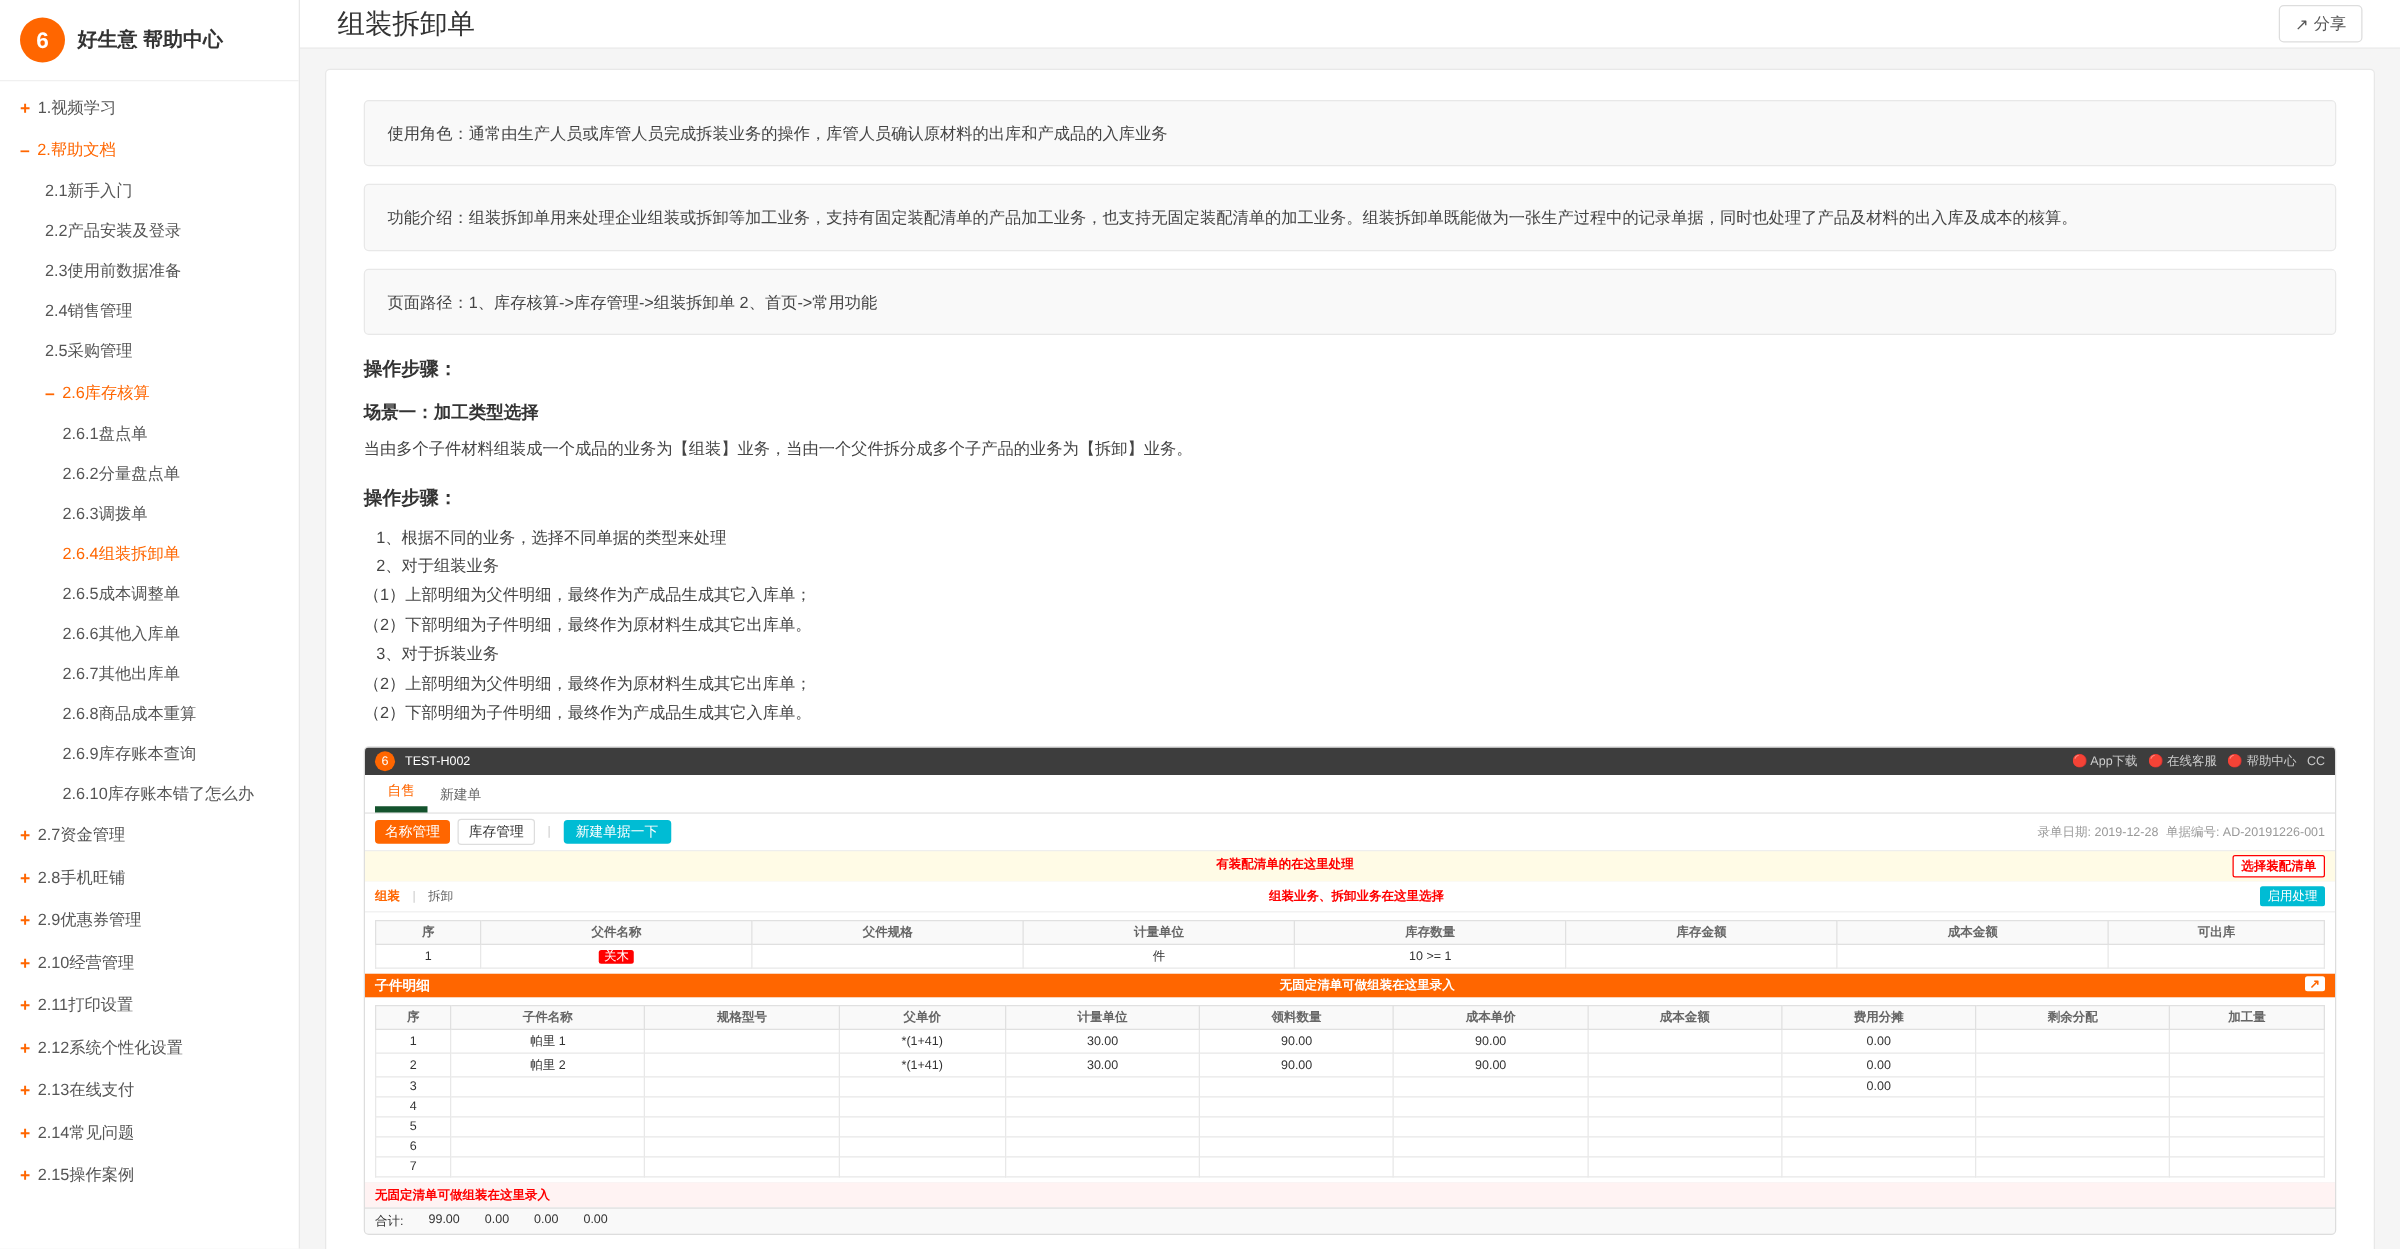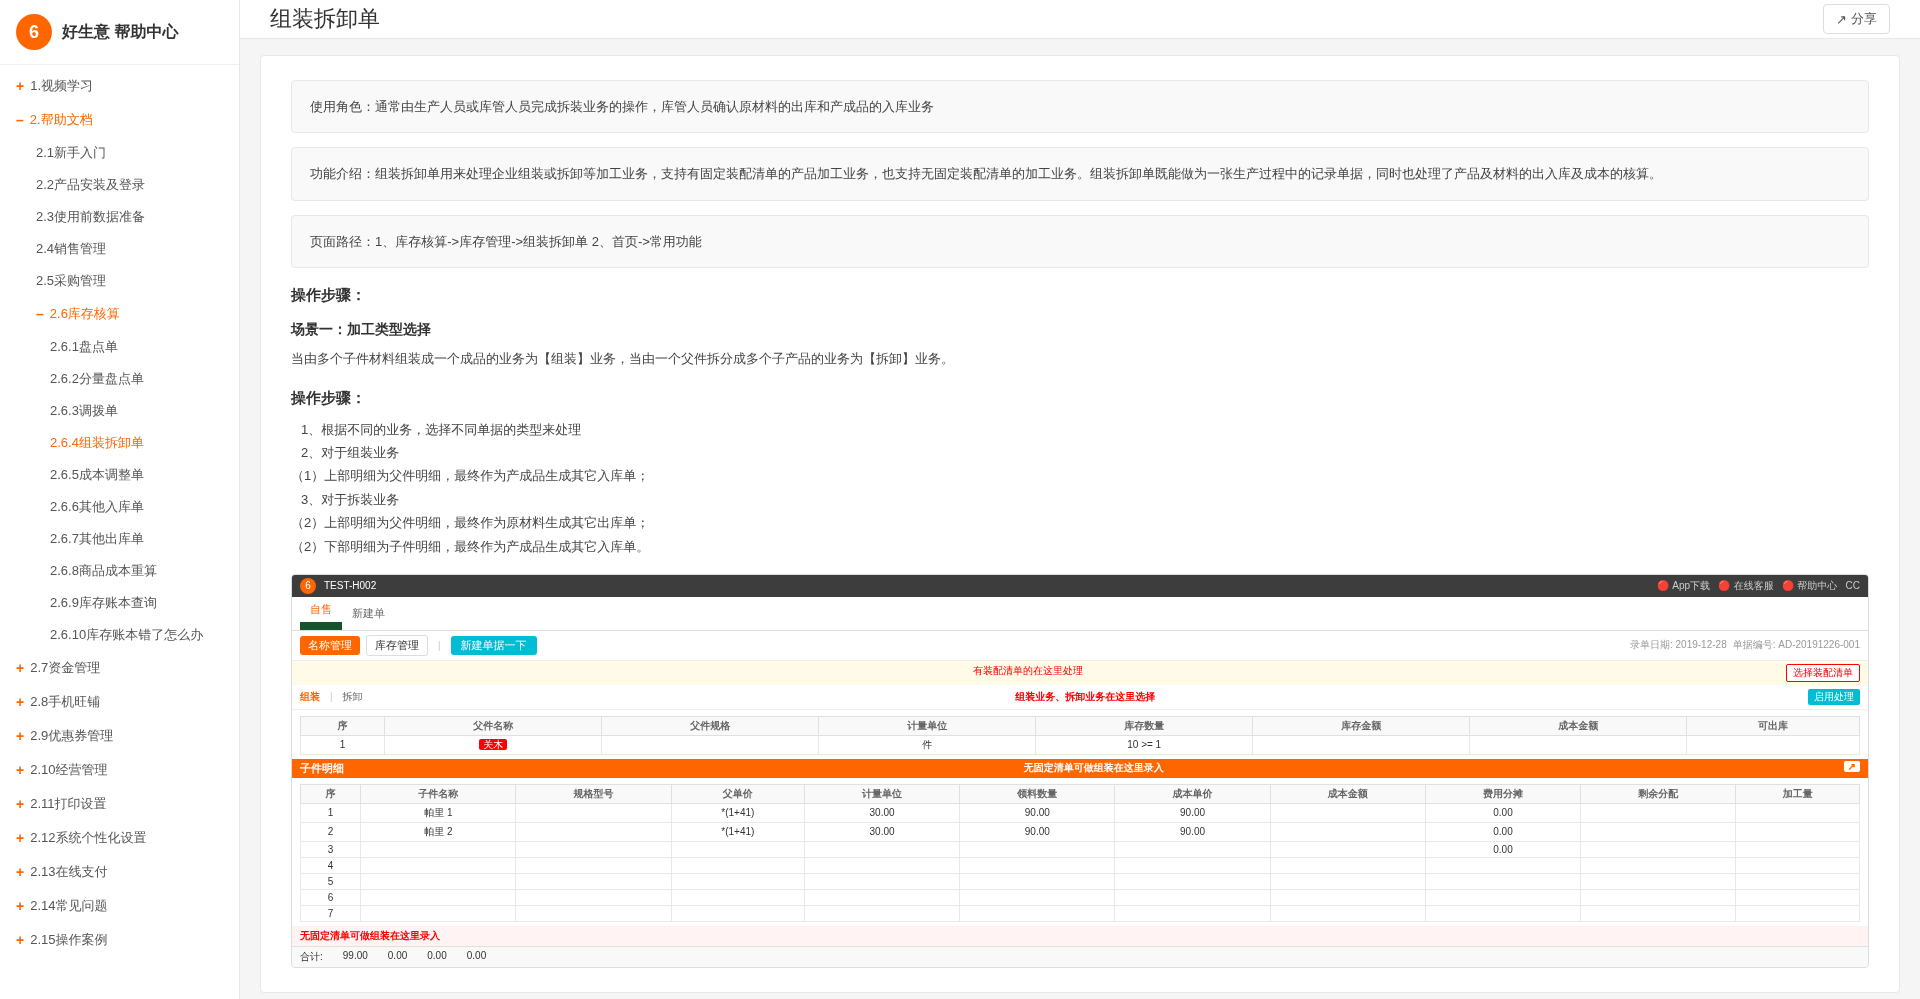--- a/index.html
+++ b/index.html
@@ -321,52 +321,53 @@
 
     <div class="scene-title">场景一：加工类型选择</div>
 
     <div class="para">当由多个子件材料组装成一个成品的业务为【组装】业务，当由一个父件拆分成多个子产品的业务为【拆卸】业务。</div>
 
     <div class="section-title">操作步骤：</div>
 
     <div class="step-item">1、根据不同的业务，选择不同单据的类型来处理</div>
     <div class="step-item">2、对于组装业务</div>
     <div class="sub-step">（1）上部明细为父件明细，最终作为产成品生成其它入库单；</div>
+    <div class="sub-step">（2）下部明细为子件明细，最终作为原材料生成其它出库单。</div>
     <div class="step-item">3、对于拆装业务</div>
     <div class="sub-step">（2）上部明细为父件明细，最终作为原材料生成其它出库单；</div>
     <div class="sub-step">（2）下部明细为子件明细，最终作为产成品生成其它入库单。</div>
 
     <div class="screenshot-wrapper ss-outer">
 
       <div class="ss-top-bar">
         <span style="background:#f60;color:#fff;border-radius:50%;width:16px;height:16px;display:inline-flex;align-items:center;justify-content:center;font-size:10px;">6</span>
         <span>TEST-H002</span>
         <span style="margin-left:auto;color:#ccc;">🔴 App下载 &nbsp; 🔴 在线客服 &nbsp; 🔴 帮助中心 &nbsp; CC</span>
       </div>
 
       <div style="background:#fff;border-bottom:1px solid #ddd;display:flex;align-items:center;padding:0 8px;font-size:11px;">
-        <div style="padding:5px 10px;color:#f60;border-bottom:8px solid #14532d;">
+        <div style="padding:5px 10px;color:#f60;border-bottom:5px solid #14532d;">
           <span>自售</span>
         </div>
         <div style="padding:5px 10px;color:#666;">
           <span>新建单</span>
         </div>
       </div>
 
       <div style="background:#fff;border-bottom:1px solid #eee;padding:4px 8px;display:flex;align-items:center;gap:6px;font-size:11px;">
         <span style="background:#f60;color:#fff;padding:2px 8px;border-radius:3px;">名称管理</span>
         <span style="background:#fff;border:1px solid #ddd;padding:2px 8px;border-radius:3px;">库存管理</span>
         <span style="color:#ccc;font-size:10px;margin:0 4px;">|</span>
         <span style="background:#00bcd4;color:#fff;padding:2px 10px;border-radius:3px;">新建单据一下</span>
         <span style="flex:1;"></span>
         <span style="font-size:10px;color:#999;">录单日期: <span>2019-12-28</span></span>
         <span style="font-size:10px;color:#999;">单据编号: <span>AD-20191226-001</span></span>
       </div>
 
-      <div style="background:#fffbe6;padding:3px 8px;font-size:10px;color:#f00;font-weight:normal;display:flex;gap:30px;position:relative;">
+      <div style="background:#fffbe6;padding:3px 8px;font-size:10px;color:#f00;font-weight:bold;display:flex;gap:30px;position:relative;">
         <span style="flex:1;text-align:center;">有装配清单的在这里处理</span>
         <span style="background:#fff;border:1px solid #f00;padding:1px 6px;border-radius:2px;">选择装配清单</span>
       </div>
 
       <div style="background:#fff;border-bottom:1px solid #eee;padding:4px 8px;display:flex;align-items:center;gap:10px;font-size:11px;">
         <span style="color:#f60;font-weight:bold;font-size:10px;">组装</span>
         <span style="color:#ccc;font-size:10px;">|</span>
         <span style="color:#666;font-size:10px;">拆卸</span>
         <span style="flex:1;text-align:center;color:#f00;font-size:10px;font-weight:bold;">组装业务、拆卸业务在这里选择</span>
         <span style="background:#00bcd4;color:#fff;padding:1px 6px;border-radius:2px;font-size:10px;">启用处理</span>

